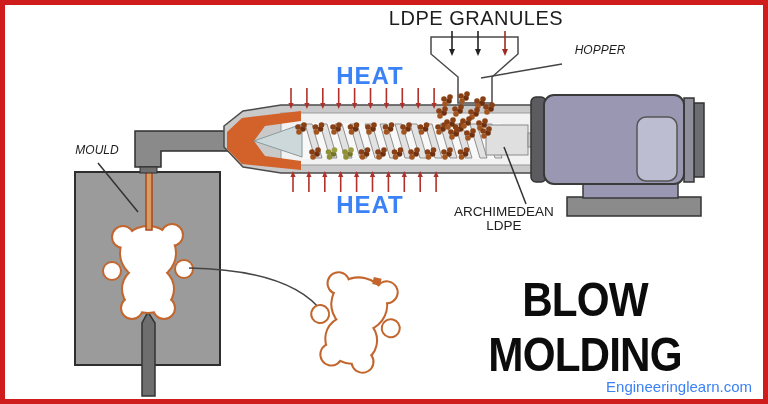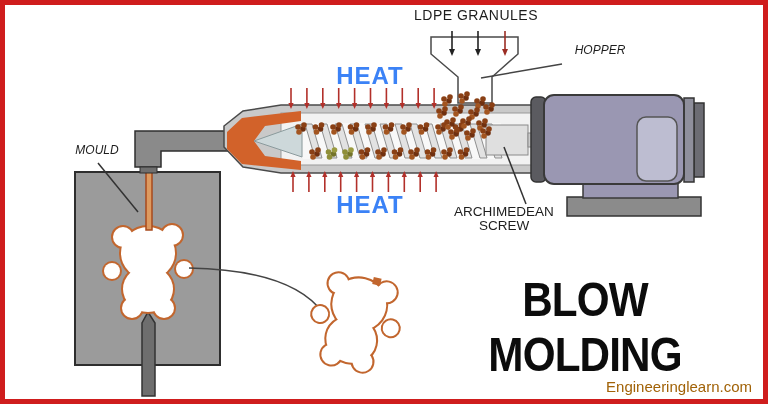--- a/index.html
+++ b/index.html
@@ -6,35 +6,35 @@
   .stage{
     position:relative;width:768px;height:404px;background:#ffffff;
     overflow:hidden;font-family:"Liberation Sans",sans-serif;
   }
   .frame{
     position:absolute;inset:0;border:5px solid #cf1d1d;pointer-events:none;z-index:50;
   }
   svg.diagram{position:absolute;left:0;top:0;z-index:1;}
   .lbl{position:absolute;z-index:10;color:#1d1d1d;white-space:nowrap;}
   .lbl.center{text-align:center;}
-  .lbl-ldpe{left:376px;top:7px;width:200px;font-size:14px;letter-spacing:.5px;}
+  .lbl-ldpe{left:376px;top:7px;width:200px;font-size:20px;letter-spacing:.5px;}
   .lbl-hopper{left:550px;top:43px;width:100px;font-style:italic;font-size:12px;text-align:center;}
   .lbl-heat{width:100px;font-weight:700;font-size:24px;text-align:center;color:#3b82f6;letter-spacing:1px;}
   .lbl-heat-top{left:320px;top:62px;}
   .lbl-heat-bottom{left:320px;top:191px;}
   .lbl-screw{left:444px;top:205px;width:120px;font-size:13.5px;line-height:14px;text-align:center;}
   .lbl-mould{left:62px;top:143px;width:70px;font-style:italic;font-size:12px;text-align:center;}
   .title{
     position:absolute;left:415px;top:272px;width:340px;z-index:10;
     font-size:48px;font-weight:800;color:#0c0c0c;text-align:center;
     transform:scaleX(.88);transform-origin:center;letter-spacing:-1px;
   }
   .watermark{
     position:absolute;left:580px;top:378px;width:172px;z-index:10;
-    font-size:15px;color:#a16207;text-align:right;
+    font-size:15px;color:#3b82f6;text-align:right;
   }
 </style>
 </head>
 <body>
 
 <div class="stage">
 
   <svg class="diagram" id="diagram" width="768" height="404" viewBox="0 0 768 404">
 
     <rect x="75" y="172" width="145" height="193" fill="#9b9b9b" stroke="#2e2e2e" stroke-width="2"></rect>
@@ -322,20 +322,20 @@
         <rect x="156" y="223" width="8" height="7" fill="#c2662e"></rect>
       </g>
   </svg>
 
   <div class="lbl lbl-ldpe center">LDPE GRANULES</div>
   <div class="lbl lbl-hopper">HOPPER</div>
   <div class="lbl lbl-heat lbl-heat-top">HEAT</div>
   <div class="lbl lbl-heat lbl-heat-bottom">HEAT</div>
   <div class="lbl lbl-screw">
     <div>ARCHIMEDEAN</div>
-    <div>SCREW</div>
+    <div>LDPE</div>
   </div>
   <div class="lbl lbl-mould">MOULD</div>
   <div class="title">BLOW MOLDING</div>
   <div class="watermark">Engineeringlearn.com</div>
 
   <div class="frame"></div>
 </div>
 
 </body></html>

